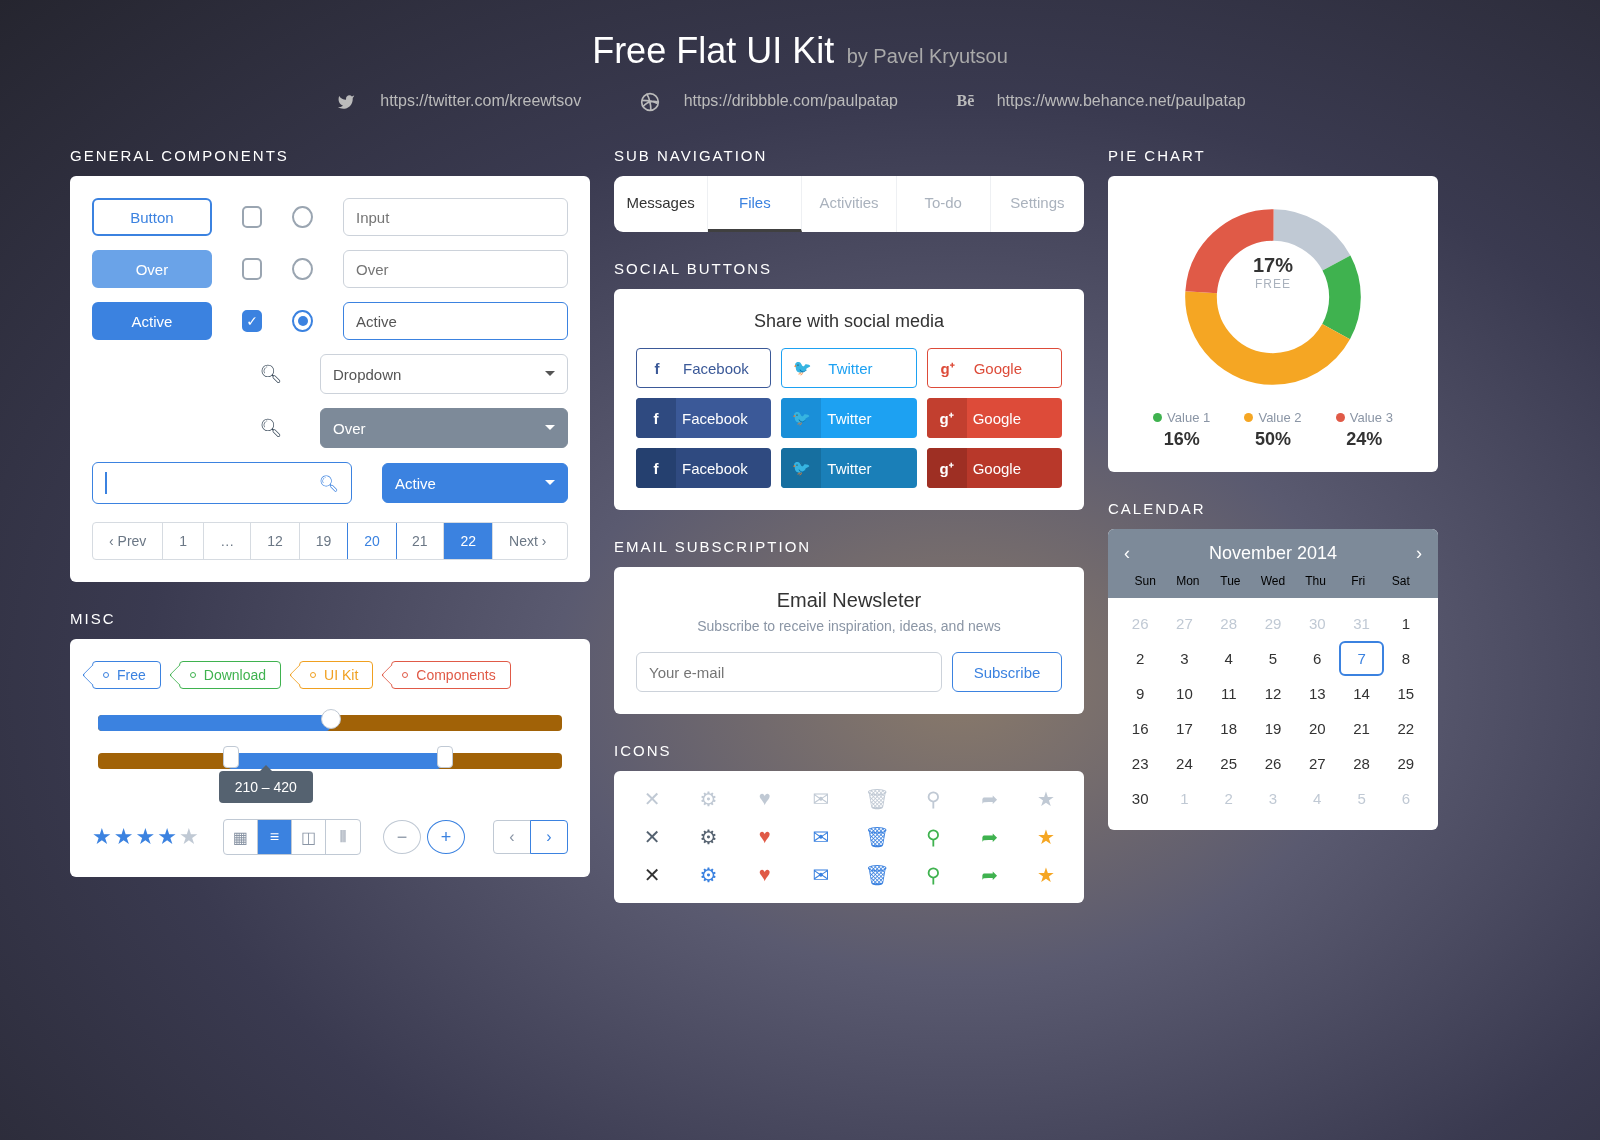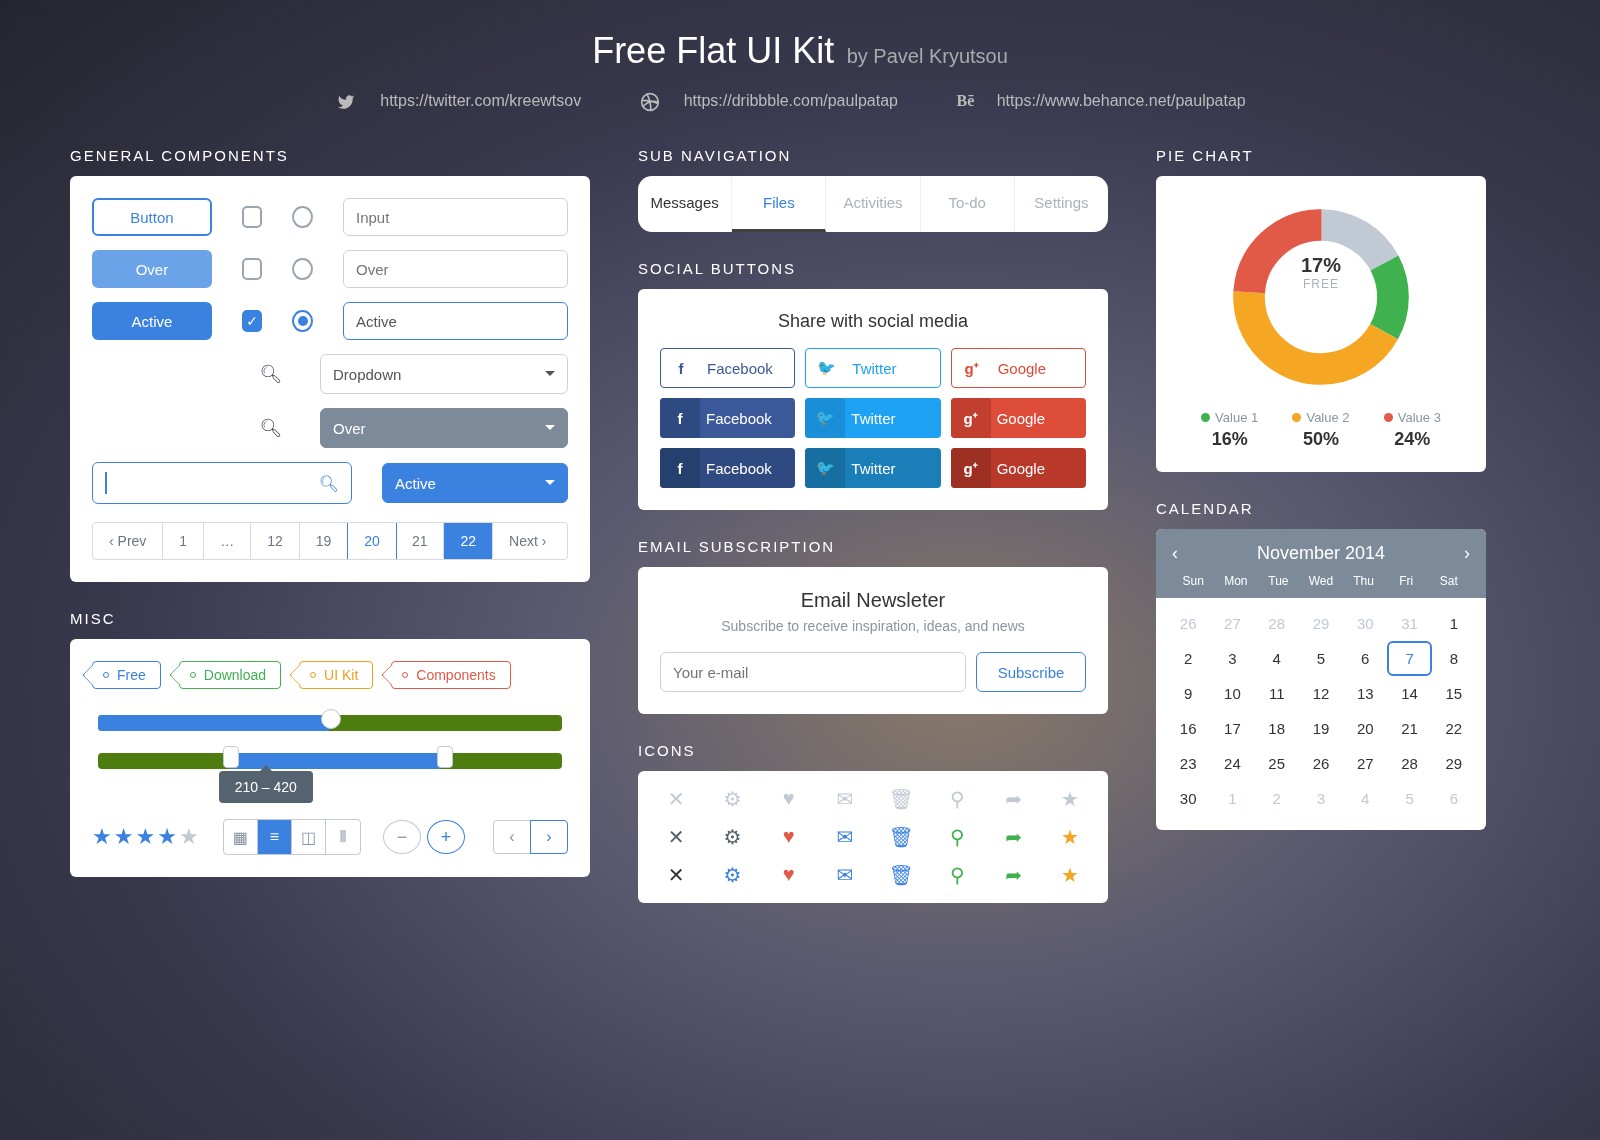--- a/index.html
+++ b/index.html
@@ -3,21 +3,21 @@
 <meta charset="utf-8">
 <style>
 *{box-sizing:border-box;margin:0;padding:0;font-family:-apple-system,BlinkMacSystemFont,"Segoe UI",Helvetica,Arial,sans-serif}
 body{width:1600px;height:1140px;background:radial-gradient(ellipse at 60% 60%,#8a7a6a 0%,#5a5a70 30%,#3a3a50 60%,#25252f 100%);padding:30px 70px;color:#fff}
 .header{text-align:center;margin-bottom:20px}
 .header h1{font-weight:300;font-size:36px;display:inline}
 .header .by{color:#aaa;font-size:20px;font-weight:300;margin-left:8px}
 .links{text-align:center;margin-bottom:35px;color:#bbb;font-size:16px}
 .links span{margin:0 18px}
 .links svg{vertical-align:middle;margin-right:6px}
-.grid{display:grid;grid-template-columns:520px 470px 330px;gap:40px 48px;align-items:start}
+.grid{display:grid;grid-template-columns:520px 470px 330px;gap:40px 24px;align-items:start}
 .col{display:flex;flex-direction:column;gap:28px}
 .section-title{font-size:15px;letter-spacing:2px;font-weight:500;margin-bottom:12px;color:#fff}
 .card{background:#fff;border-radius:6px;padding:22px;color:#333}
 
 .gc-row{display:flex;align-items:center;gap:30px;margin-bottom:14px}
 .btn{width:130px;height:38px;border-radius:6px;border:2px solid #3b82e0;background:#fff;color:#3b82e0;font-size:15px;cursor:pointer;font-weight:500}
 .btn.over{background:#6aa3e8;color:#fff;border-color:#6aa3e8}
 .btn.active{background:#3b82e0;color:#fff}
 .cb,.rb{width:22px;height:22px;border:2px solid #9aa5b1;border-radius:5px;display:inline-flex;align-items:center;justify-content:center}
 .rb{border-radius:50%}
@@ -38,40 +38,40 @@
 .pag div{flex:none;padding:10px 16px;border-right:1px solid #d6dbe1;color:#6b7785;font-size:14px;cursor:pointer}
 .pag div:last-child{border-right:none}
 .pag .sel-o{color:#3b82e0;border:1px solid #3b82e0;margin:-1px}
 .pag .sel{background:#3b82e0;color:#fff}
 
 .tags{display:flex;gap:18px;margin-bottom:26px}
 .tag{display:flex;align-items:center;gap:8px;padding:5px 14px 5px 10px;border:1.5px solid;border-radius:4px;font-size:14px;position:relative}
 .tag::before{content:"";position:absolute;left:-8px;top:50%;width:14px;height:14px;border:1.5px solid;border-color:inherit;transform:translateY(-50%) rotate(45deg);background:#fff;border-top:none;border-right:none;border-radius:0 0 0 3px}
 .tag .dot{width:6px;height:6px;border-radius:50%;border:1.5px solid;display:inline-block}
 .tag.blue{color:#3b82e0;border-color:#3b82e0}.tag.green{color:#3fb24f;border-color:#3fb24f}.tag.orange{color:#f0a020;border-color:#f0a020}.tag.red{color:#e05a47;border-color:#e05a47}
-.slider{position:relative;height:16px;background:#4d7c0f;border-radius:4px;margin:22px 6px}
+.slider{position:relative;height:16px;background:#a16207;border-radius:4px;margin:22px 6px}
 .slider .fill{position:absolute;height:100%;background:#3b82e0;border-radius:4px}
 .slider .hdl{position:absolute;top:-6px;width:20px;height:20px;background:#fff;border:1px solid #c0c9d4;border-radius:50%}
 .slider .hdl.sq{border-radius:4px;width:16px;height:22px;top:-7px}
 .tooltip{position:absolute;top:18px;left:26%;background:#556270;color:#fff;padding:8px 16px;border-radius:4px;font-size:14px}
 .tooltip::before{content:"";position:absolute;top:-6px;left:50%;margin-left:-6px;border:6px solid transparent;border-bottom-color:#556270;border-top:none}
 .misc-bottom{display:flex;gap:22px;align-items:center;margin-top:48px}
 .stars{color:#c0c9d4;font-size:22px;letter-spacing:2px}
 .stars .on{color:#3b82e0}
 .grp{display:flex;border:1px solid #c0c9d4;border-radius:4px;overflow:hidden}
 .grp div{width:38px;height:34px;display:flex;align-items:center;justify-content:center;border-right:1px solid #c0c9d4;color:#8a95a5}
 .grp div:last-child{border:none}
 .grp .act{background:#3b82e0;color:#fff}
 .cbtn{width:38px;height:34px;border:1.5px solid #c0c9d4;border-radius:50%;display:flex;align-items:center;justify-content:center;color:#8a95a5;margin-right:6px;font-size:18px}
 .cbtn.pri{border-color:#3b82e0;color:#3b82e0}
 .sqbtn{width:38px;height:34px;border:1.5px solid #3b82e0;display:flex;align-items:center;justify-content:center;color:#3b82e0}
 .sqbtn.l{border-radius:4px 0 0 4px;color:#8a95a5;border-color:#c0c9d4}
 .sqbtn.r{border-radius:0 4px 4px 0;margin-left:-1px}
 
-.subnav{display:flex;background:#fff;border-radius:14px;overflow:hidden}
+.subnav{display:flex;background:#fff;border-radius:9px;overflow:hidden}
 .subnav div{flex:1;padding:18px 0;text-align:center;color:#aab2bd;border-right:1px solid #eef0f3;font-size:15px;cursor:pointer}
 .subnav div:last-child{border:none}
 .subnav .cur{color:#333}
 .subnav .act{color:#3b82e0;border-bottom:3px solid #404040}
 
 .social-title{text-align:center;font-size:18px;color:#333;margin-bottom:16px}
 .sgrid{display:grid;grid-template-columns:repeat(3,1fr);gap:10px}
 .sbtn{height:40px;display:flex;align-items:center;border-radius:4px;font-size:15px;overflow:hidden}
 .sbtn .ic{width:40px;display:flex;align-items:center;justify-content:center;font-weight:bold;height:100%}
 .sbtn .lb{flex:1;text-align:left;padding-left:6px}
@@ -102,21 +102,21 @@
 .legend{display:flex;padding:0 6px}
 .legend .it{text-align:center;flex:1}
 .legend .name{font-size:13px;color:#8a95a5}
 .legend .dot{display:inline-block;width:9px;height:9px;border-radius:50%;margin-right:5px}
 .legend .val{font-size:18px;font-weight:600;color:#333;margin-top:4px}
 
 .cal{background:#fff;border-radius:6px;overflow:hidden}
 .cal-head{background:#7d8a99;color:#fff;padding:14px 16px 10px}
 .cal-title{display:flex;align-items:center;justify-content:space-between;font-size:18px;margin-bottom:10px}
 .cal-days,.cal-row{display:grid;grid-template-columns:repeat(7,1fr);text-align:center}
-.cal-days div{font-size:12px;color:#ffffff}
+.cal-days div{font-size:12px;color:#000000}
 .cal-body{padding:8px 10px 14px}
 .cal-row div{padding:9px 0;font-size:15px;color:#333;cursor:pointer}
 .cal-row .mute{color:#c0c9d4}
 .cal-row .today{border:2px solid #3b82e0;border-radius:6px;color:#3b82e0;padding:7px 0}
 .caret{display:inline-block;width:0;height:0;border:5px solid transparent;border-top-color:currentColor;margin-top:4px}
 </style>
 </head>
 <body>
 
 <div class="header">

